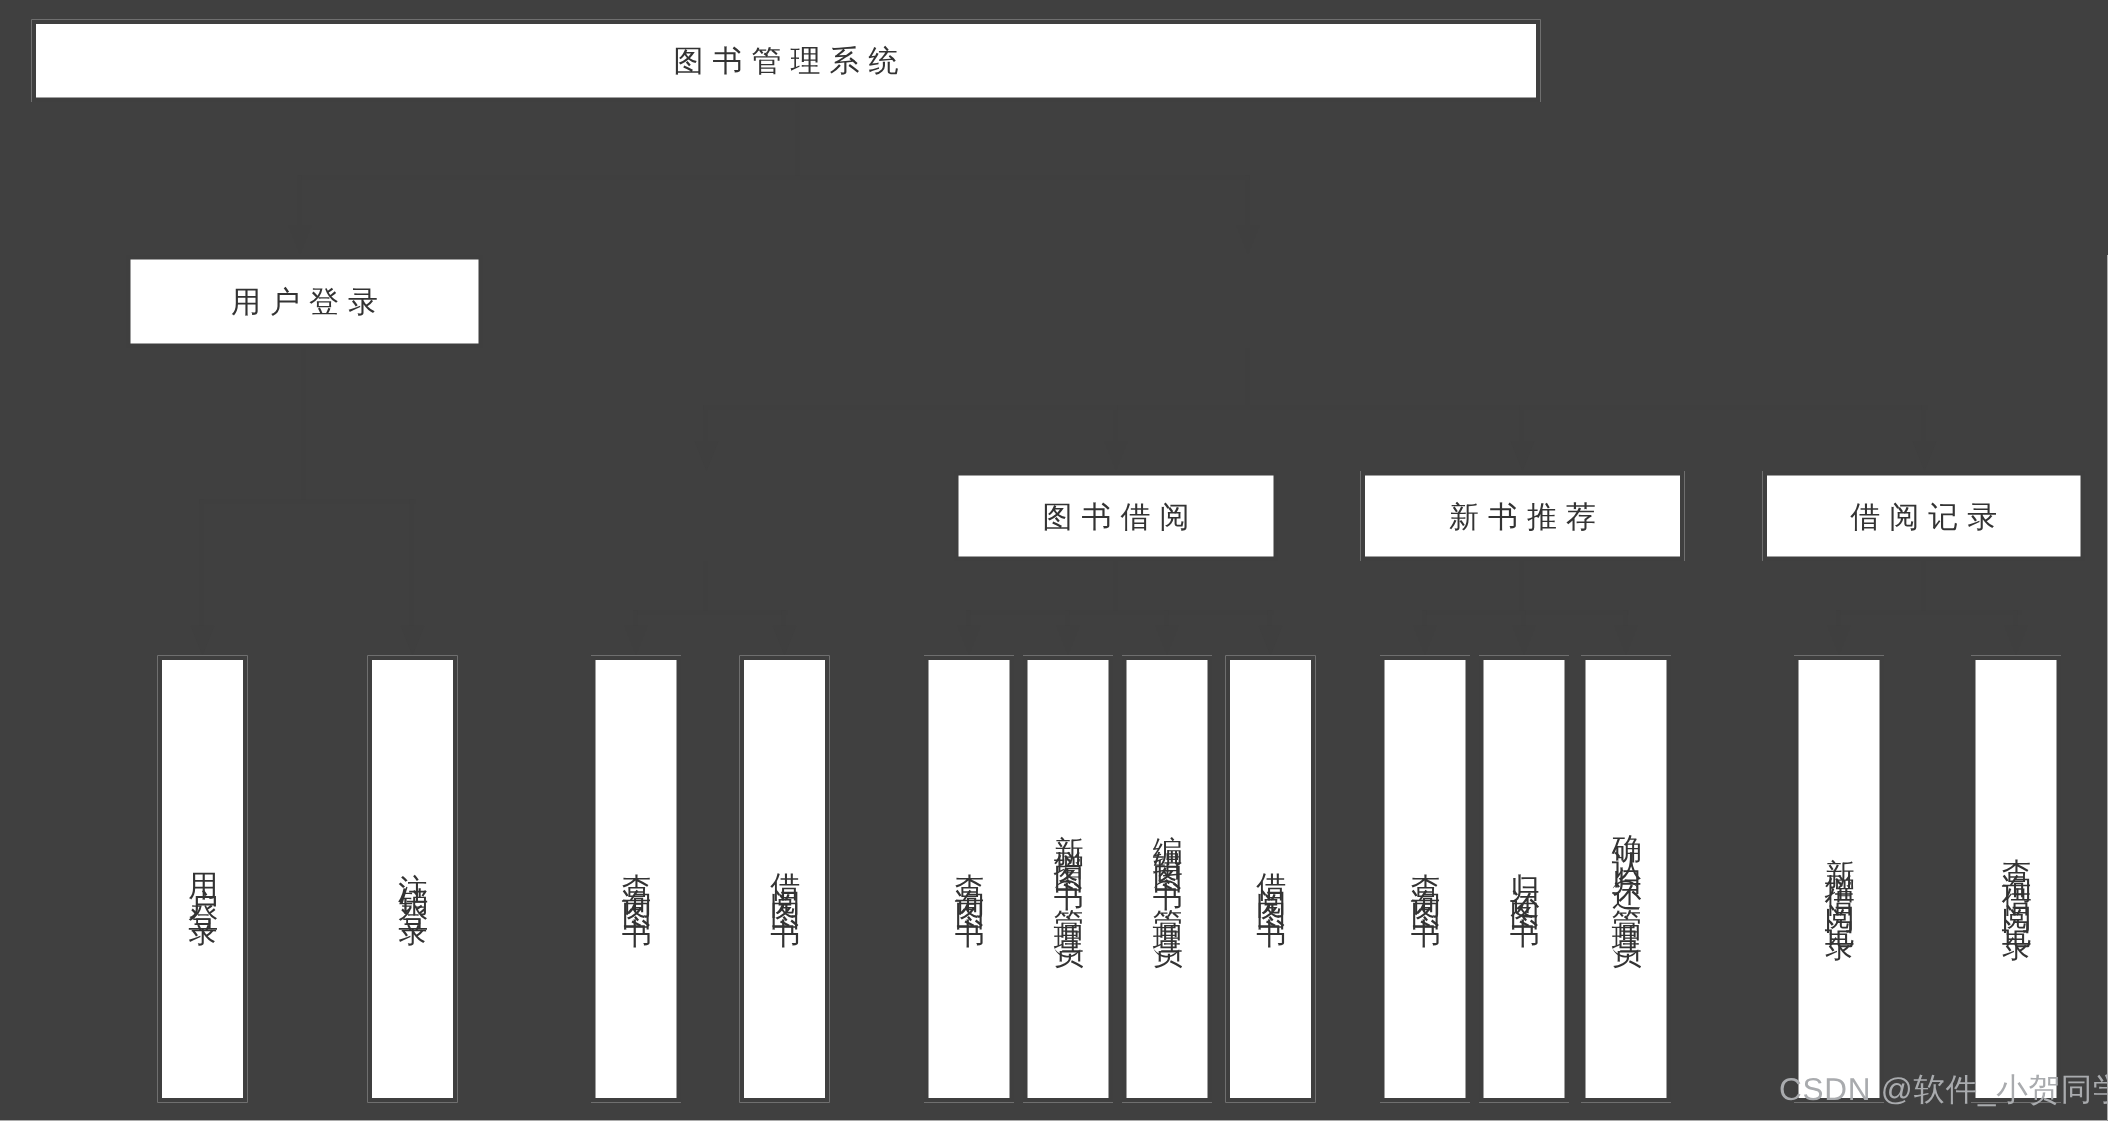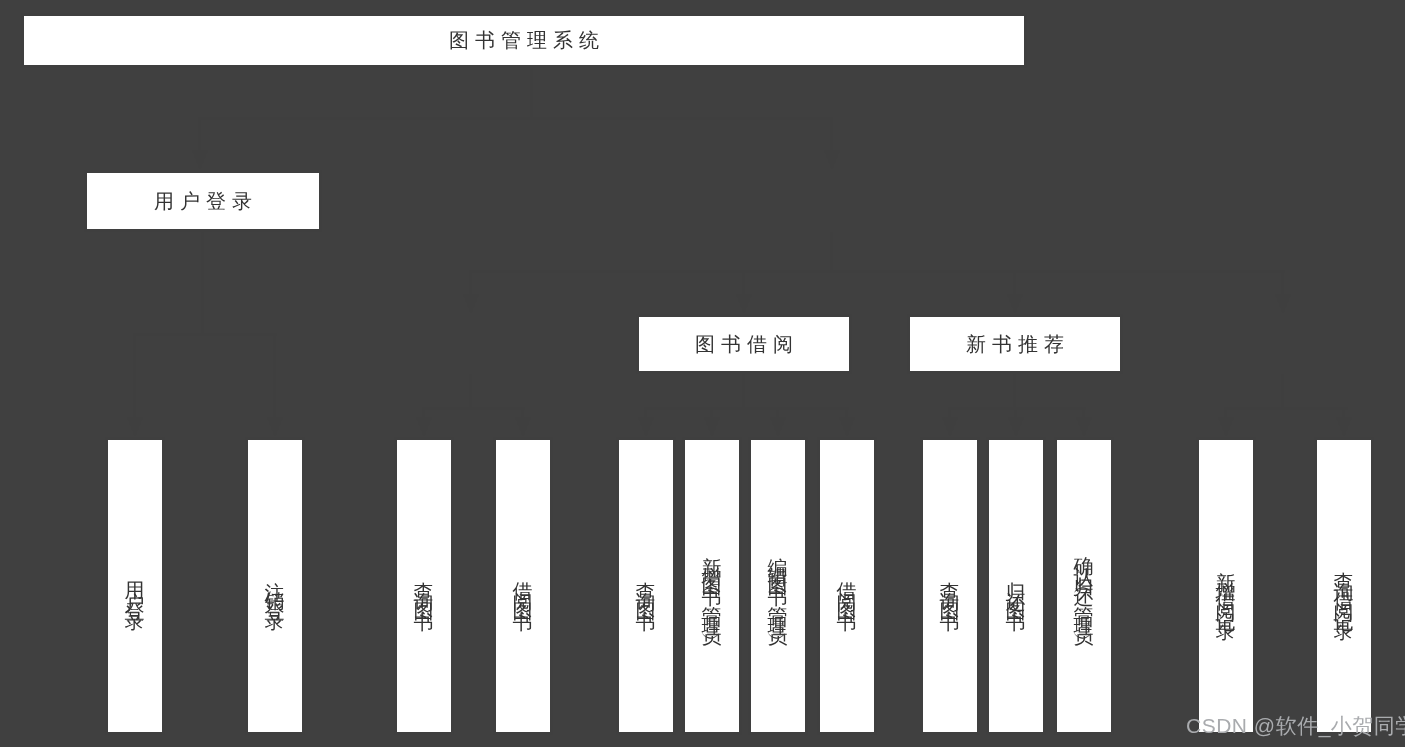--- a/index.html
+++ b/index.html
@@ -78,20 +78,21 @@
   <div class="ar" style="left:463px; top:294px;"></div>
   <div class="vl" style="left:742px; top:270px; height:25px;"></div>
   <div class="ar" style="left:736px; top:294px;"></div>
   <div class="vl" style="left:1013px; top:270px; height:25px;"></div>
   <div class="ar" style="left:1007px; top:294px;"></div>
   <div class="vl" style="left:1281px; top:270px; height:25px;"></div>
   <div class="ar" style="left:1275px; top:294px;"></div>
 
   <div class="box hbox" style="left:636px; top:314px; width:216px; height:60px;">图书借阅</div>
   <div class="box hbox" style="left:907px; top:314px; width:216px; height:60px;">新书推荐</div>
+  <div class="box hbox" style="left:1175px; top:314px; width:215px; height:60px;">借阅记录</div>
 
   <div class="vl" style="left:469px; top:374px; height:35px;"></div>
   <div class="hl" style="left:422px; top:407px; width:103px;"></div>
   <div class="vl" style="left:422px; top:407px; height:11px;"></div>
   <div class="ar" style="left:416px; top:417px;"></div>
   <div class="vl" style="left:521px; top:407px; height:11px;"></div>
   <div class="ar" style="left:515px; top:417px;"></div>
 
   <div class="vl" style="left:742px; top:374px; height:35px;"></div>
   <div class="hl" style="left:644px; top:407px; width:205px;"></div>

